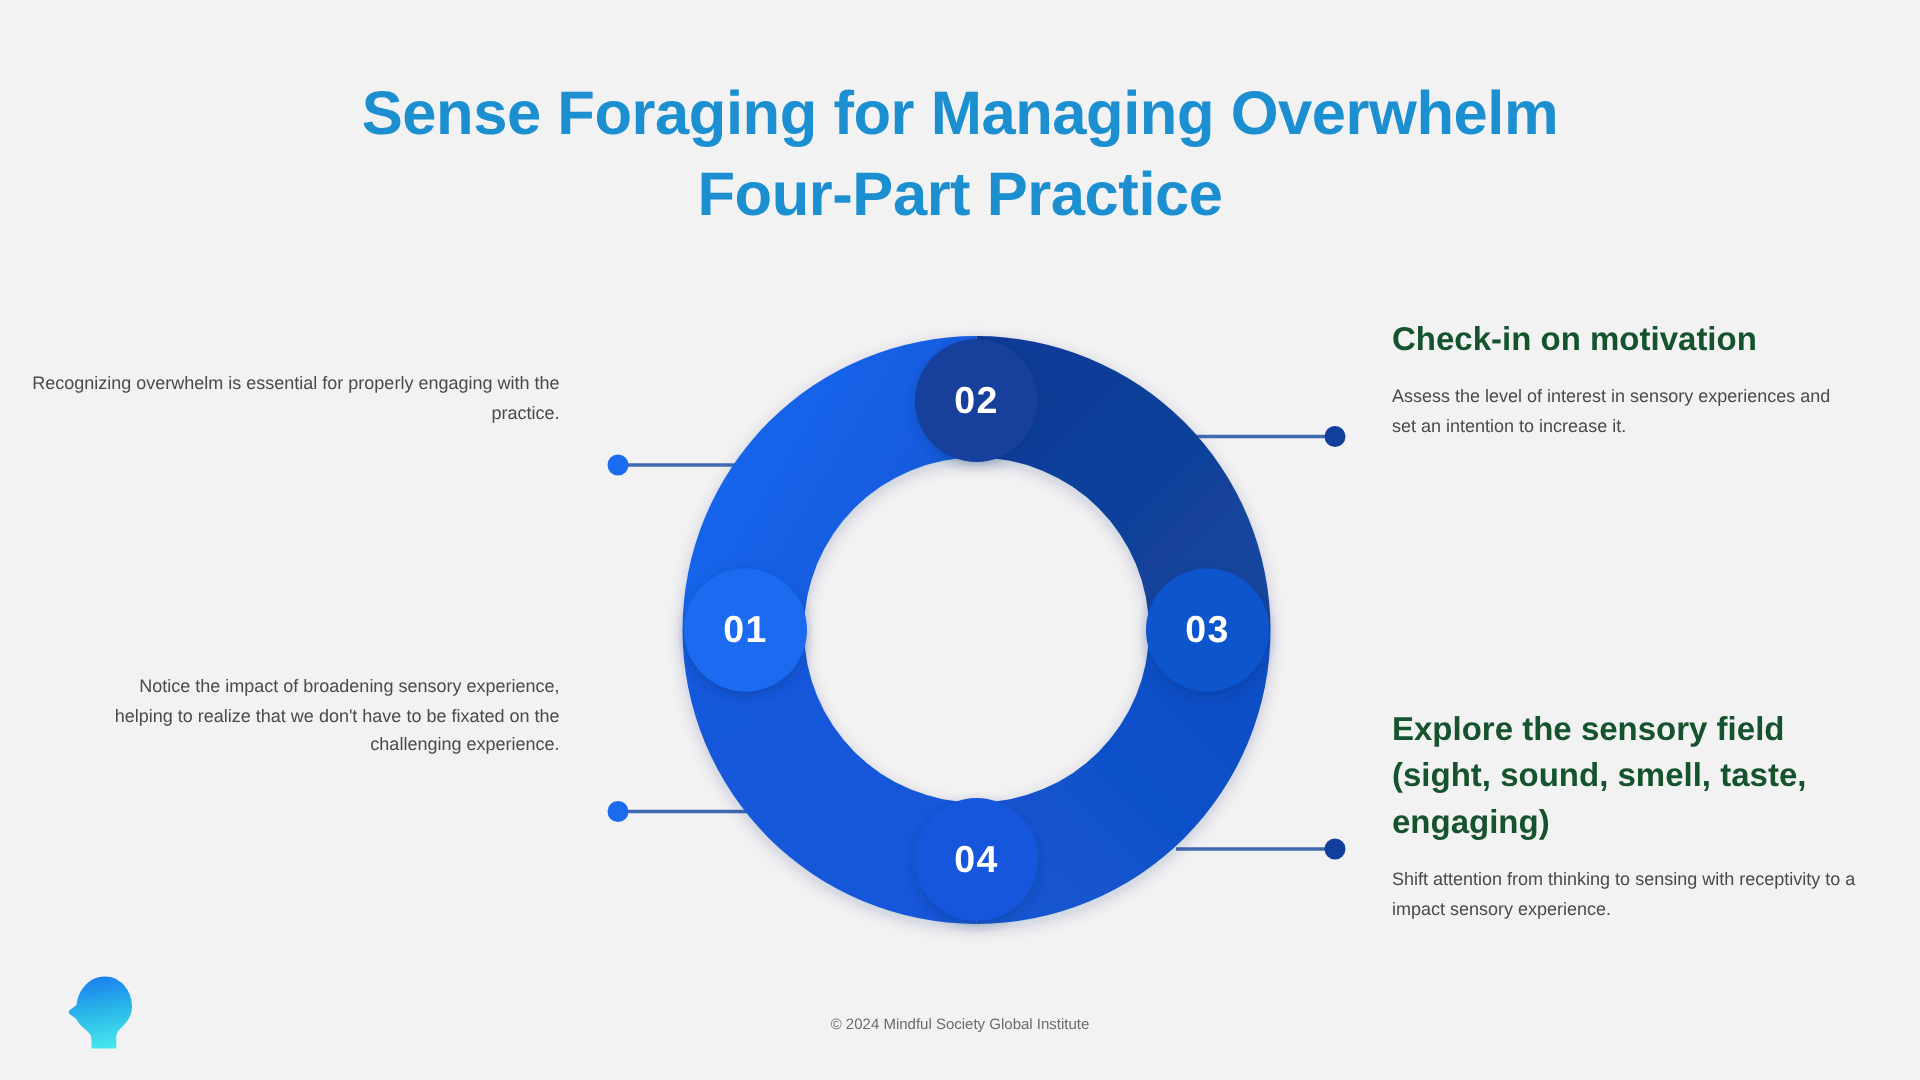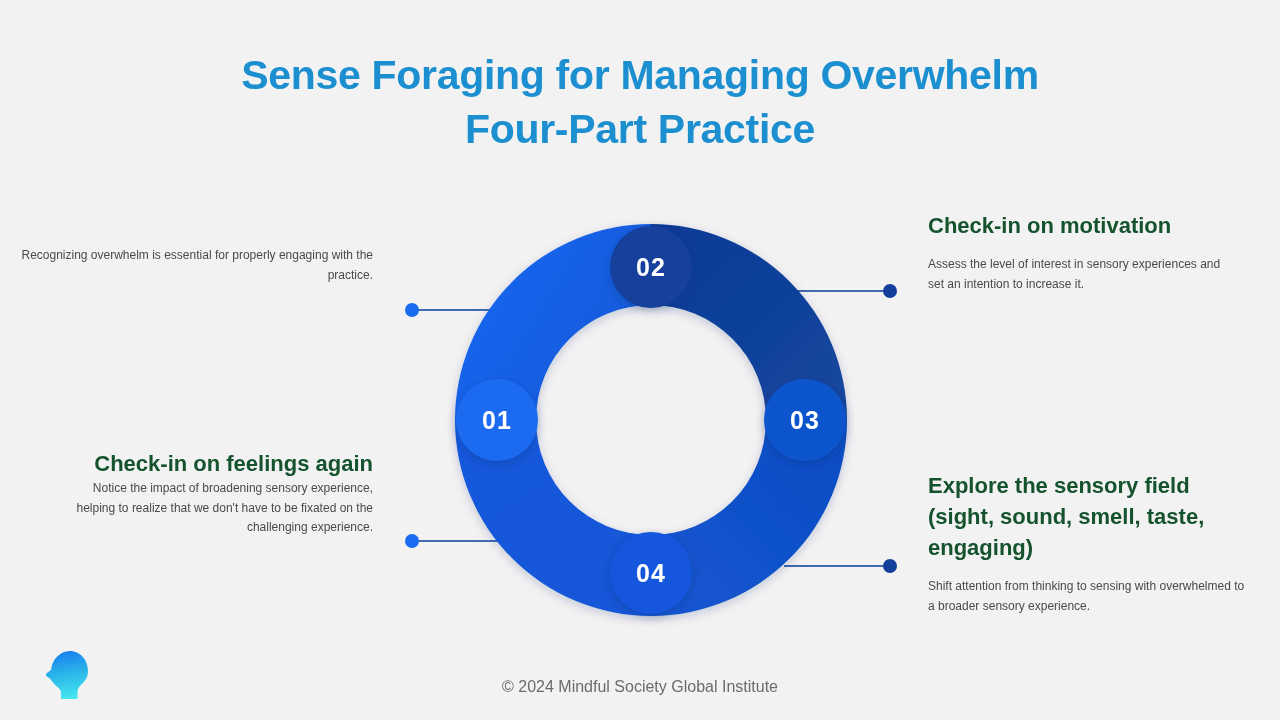--- a/index.html
+++ b/index.html
@@ -121,21 +121,21 @@
   }
 
   
   .footer {
     position: absolute;
     left: 0;
     top: 678px;
     width: 1280px;
     text-align: center;
     font-family: "Liberation Sans", sans-serif;
-    font-size: 16px;
+    font-size: 10px;
     color: #6b6b6b;
   }
 </style>
 </head>
 <body>
 
 <div class="slide">
 
   <div class="title-block">
     <div class="title-line">Sense Foraging for Managing Overwhelm</div>
@@ -226,32 +226,31 @@
         </g>
       </g>
     </svg>
   </div>
 
   <div class="panel left" id="panel-1">
     <p>Recognizing overwhelm is essential for properly engaging with the practice.</p>
   </div>
 
   <div class="panel left" id="panel-4">
-    <h3>Check-in on feelings again</h3>
     <p>Notice the impact of broadening sensory experience, helping to realize that we don't have to be fixated on the challenging experience.</p>
   </div>
 
   <div class="panel right" id="panel-2">
     <h3>Check-in on motivation</h3>
     <p>Assess the level of interest in sensory experiences and set an intention to increase it.</p>
   </div>
 
   <div class="panel right" id="panel-3">
     <h3>Explore the sensory field (sight, sound, smell, taste, engaging)</h3>
-    <p>Shift attention from thinking to sensing with overwhelmed to a broader sensory experience.</p>
+    <p>Shift attention from thinking to sensing with receptivity to a impact sensory experience.</p>
   </div>
 
   <svg class="logo" viewBox="0 0 46 50">
     <defs>
       <linearGradient id="logoGrad" x1="40%" y1="0%" x2="55%" y2="100%">
         <stop offset="0%" stop-color="#1a7ef0"></stop>
         <stop offset="50%" stop-color="#2bb8e8"></stop>
         <stop offset="100%" stop-color="#45e7ef"></stop>
       </linearGradient>
     </defs>

